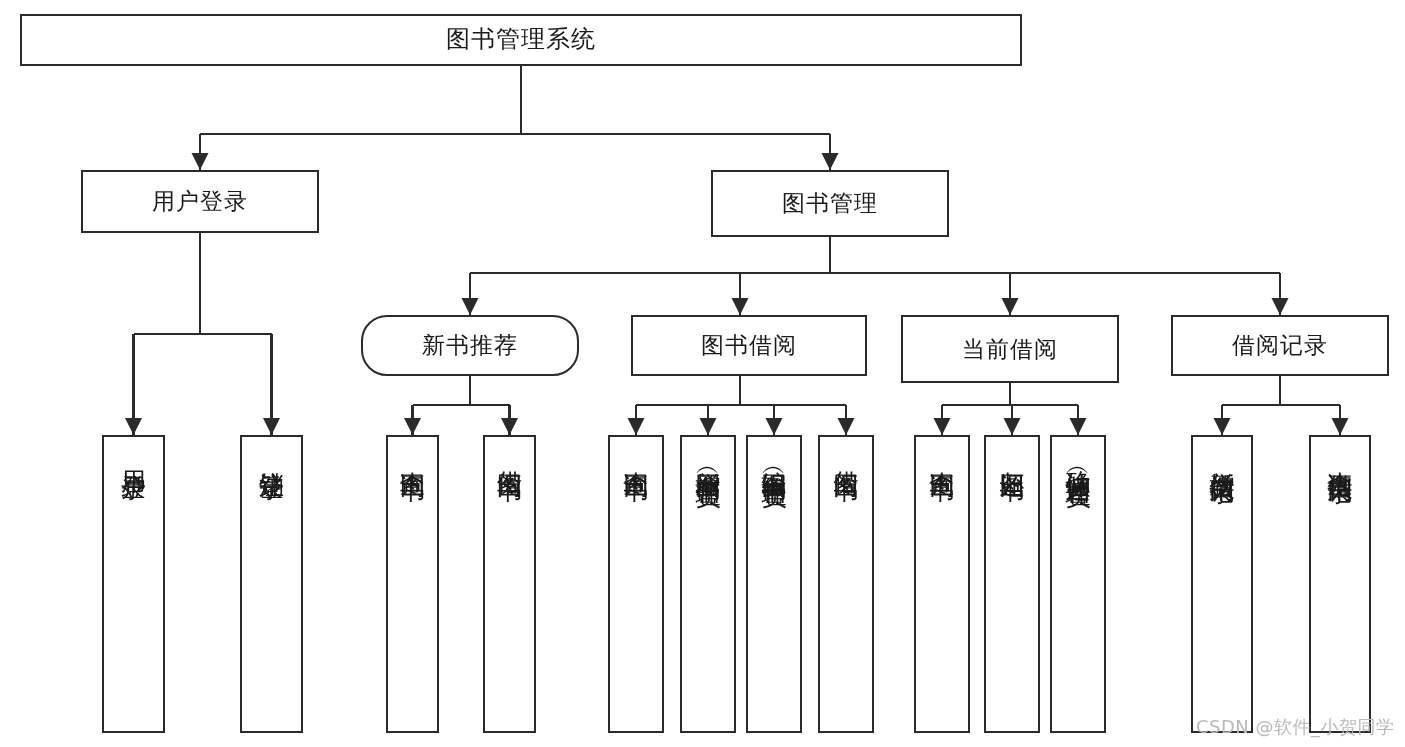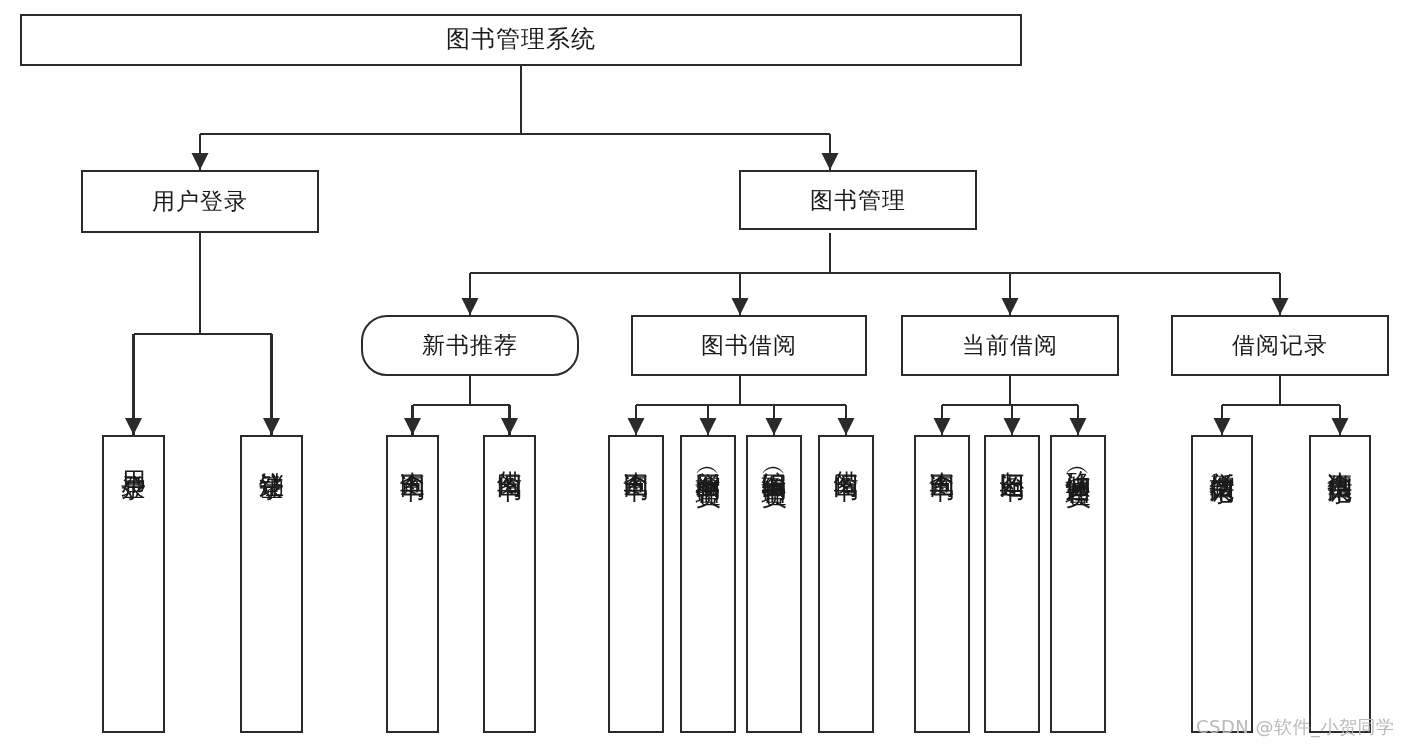--- a/index.html
+++ b/index.html
@@ -133,31 +133,31 @@
       <path d="M 1331.5 418 L 1348.5 418 L 1340 435 Z" fill="#2b2b2b"></path>
     </svg>
 
   <div class="node root horiz" style="left: 20px; top: 14px; width: 1002px; height: 52px;">
     <span class="node-label">图书管理系统</span>
   </div>
 
   <div class="node horiz" style="left: 81px; top: 170px; width: 238px; height: 63px;">
     <span class="node-label">用户登录</span>
   </div>
-  <div class="node horiz" style="left: 711px; top: 170px; width: 238px; height: 60px; margin-left: 28px;">
+  <div class="node horiz" style="left: 711px; top: 170px; width: 238px; height: 67px;">
     <span class="node-label">图书管理</span>
   </div>
 
   <div class="node horiz" style="left: 361px; top: 315px; width: 218px; height: 61px; border-radius: 26px;">
     <span class="node-label">新书推荐</span>
   </div>
   <div class="node horiz" style="left: 631px; top: 315px; width: 236px; height: 61px;">
     <span class="node-label">图书借阅</span>
   </div>
-  <div class="node horiz" style="left: 901px; top: 315px; width: 218px; height: 61px;">
+  <div class="node horiz" style="left: 901px; top: 315px; width: 218px; height: 68px;">
     <span class="node-label">当前借阅</span>
   </div>
   <div class="node horiz" style="left: 1171px; top: 315px; width: 218px; height: 61px;">
     <span class="node-label">借阅记录</span>
   </div>
 
   <div class="node vert" style="left: 102px; top: 435px; width: 63px; height: 298px; padding-top: 14px;">
     <span class="node-label">用户登录</span>
   </div>
   <div class="node vert" style="left: 240px; top: 435px; width: 63px; height: 298px; padding-top: 14px;">

